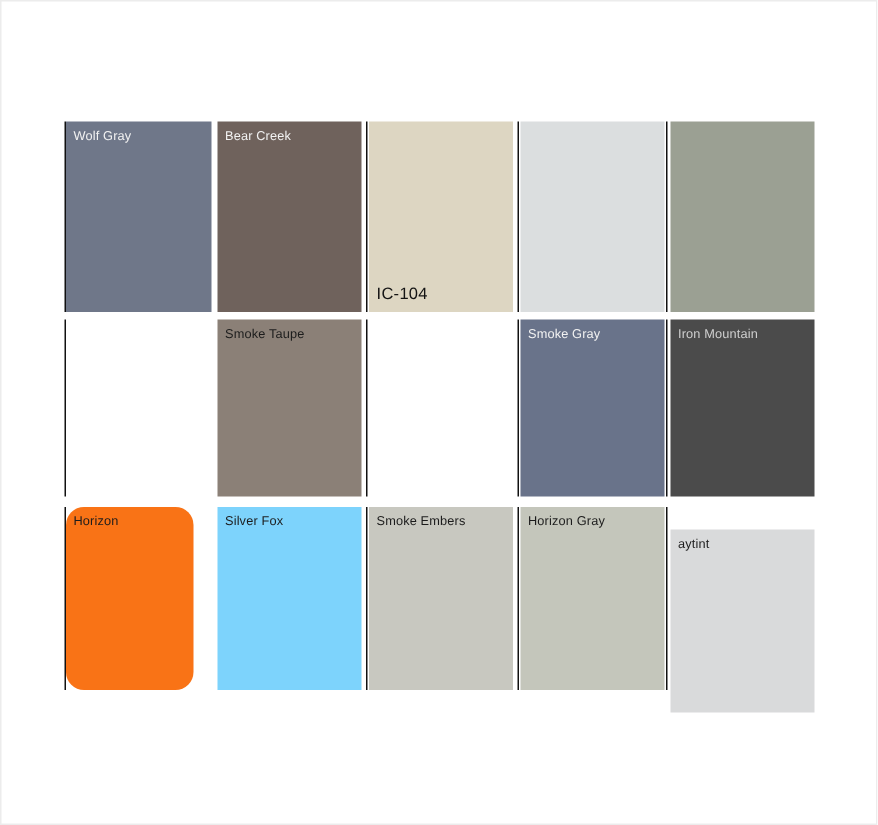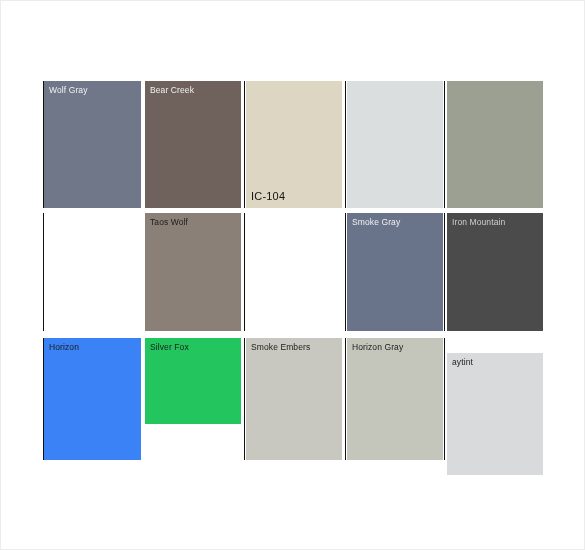--- a/index.html
+++ b/index.html
@@ -88,41 +88,41 @@
     <div class="col-rule" style="left:302px; top:0px; height:127px;"></div>
 
     <div class="swatch" style="left:404px; top:0px; width:96px; height:127px; background:#9ba093;">
       <span class="swatch-label label-dark"></span>
     </div>
     <div class="col-rule" style="left:401px; top:0px; height:127px;"></div>
 
     <div class="col-rule" style="left:0px; top:132px; height:118px;"></div>
 
     <div class="swatch" style="left:102px; top:132px; width:96px; height:118px; background:#8b8077;">
-      <span class="swatch-label label-dark">Taos Wolf</span>
+      <span class="swatch-label label-dark">Smoke Taupe</span>
     </div>
 
     <div class="col-rule" style="left:201px; top:132px; height:118px;"></div>
 
     <div class="swatch" style="left:304px; top:132px; width:96px; height:118px; background:#69738a;">
       <span class="swatch-label label-light">Smoke Gray</span>
     </div>
     <div class="col-rule" style="left:302px; top:132px; height:118px;"></div>
 
     <div class="swatch" style="left:404px; top:132px; width:96px; height:118px; background:#4b4b4b;">
       <span class="swatch-label" style="color:#cfcfcf;">Iron Mountain</span>
     </div>
     <div class="col-rule" style="left:401px; top:132px; height:118px;"></div>
 
-    <div class="swatch" style="left:1px; top:257px; width:97px; height:122px; background:#3b82f6;">
+    <div class="swatch" style="left:1px; top:257px; width:85px; height:122px; background:#f97316;border-radius:12px;">
       <span class="swatch-label label-dark">Horizon</span>
     </div>
     <div class="col-rule" style="left:0px; top:257px; height:122px;"></div>
 
-    <div class="swatch" style="left:102px; top:257px; width:96px; height:86px; background:#22c55e;text-align:center;">
+    <div class="swatch" style="left:102px; top:257px; width:96px; height:122px; background:#7dd3fc;text-align:center;">
       <span class="swatch-label label-dark">Silver Fox</span>
     </div>
 
     <div class="swatch" style="left:203px; top:257px; width:96px; height:122px; background:#c8c8c0;">
       <span class="swatch-label label-dark">Smoke Embers</span>
     </div>
     <div class="col-rule" style="left:201px; top:257px; height:122px;"></div>
 
     <div class="swatch" style="left:304px; top:257px; width:96px; height:122px; background:#c4c6bb;">
       <span class="swatch-label label-dark">Horizon Gray</span>

